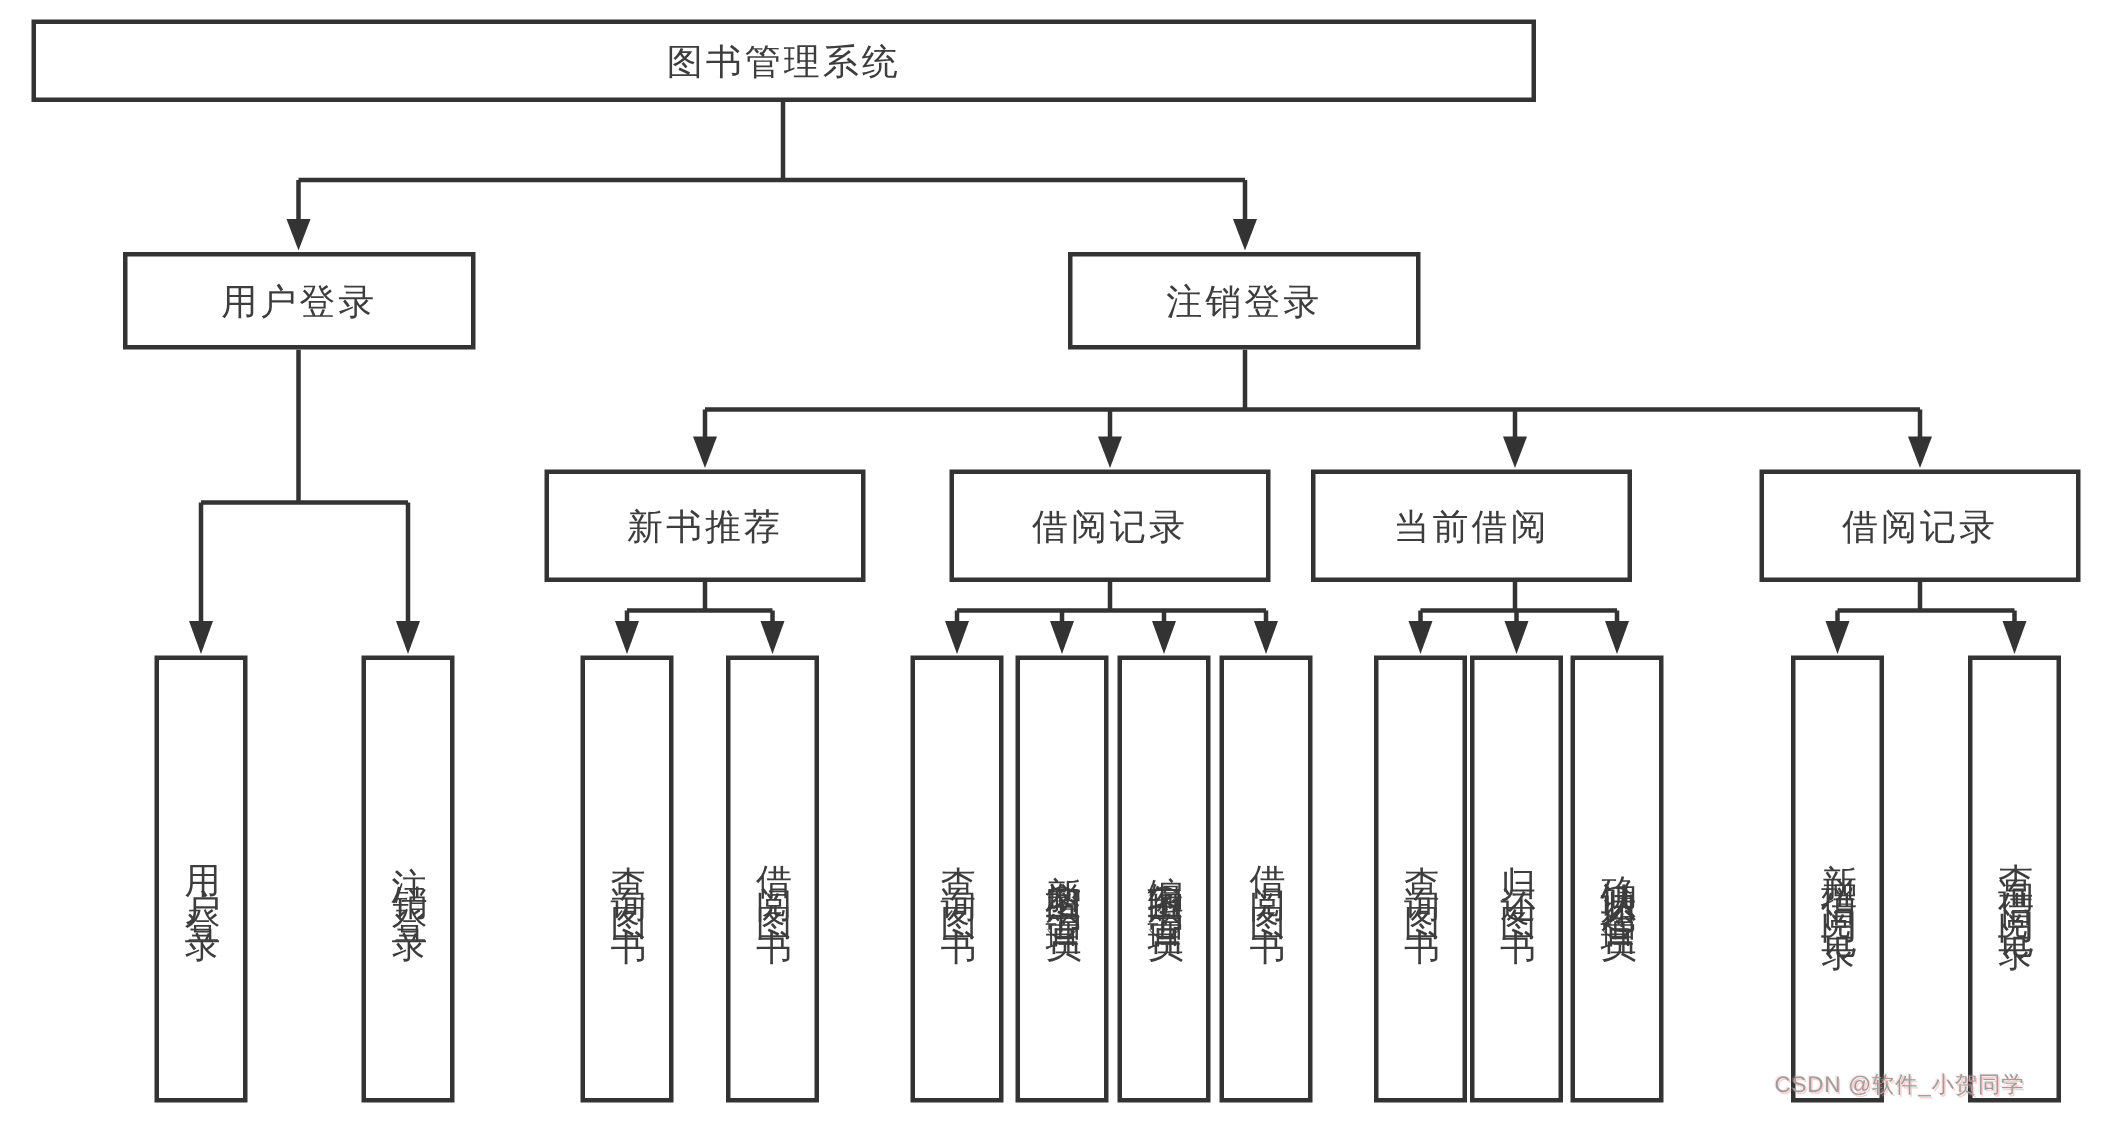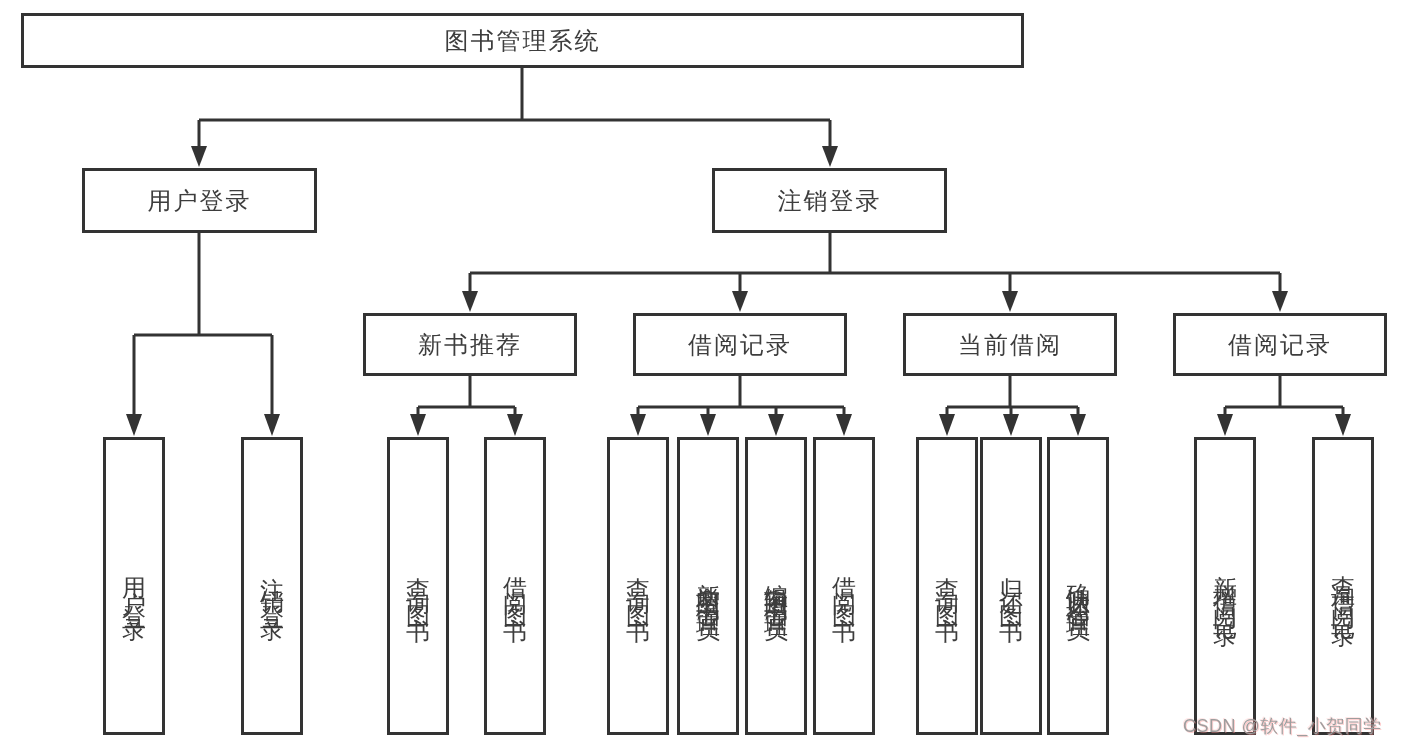--- a/index.html
+++ b/index.html
@@ -26,32 +26,32 @@
     position:absolute;
     box-sizing:border-box;
     border:3px solid var(--line);
     background:var(--box-bg);
     display:flex;align-items:center;justify-content:center;
     font-size:24px;letter-spacing:2px;
     text-align:center;white-space:nowrap;
   }
   .root{left:21px;top:13px;width:1003px;height:55px;}
   .l2{top:168px;width:235px;height:65px;}
-  .l3{top:313px;width:214px;height:63px;}
+  .l3{top:313px;width:214px;height:75px;}
   .vbox{
     top:437px;width:62px;height:298px;
     writing-mode:vertical-rl;text-orientation:mixed;
     font-size:24px;
   }
   .ls-lg{letter-spacing:14px;}
   .ls-md{letter-spacing:10px;}
   .ls-sm{letter-spacing:5px;}
   .watermark{
     position:absolute;left:1183px;top:714px;
-    font-size:18px;letter-spacing:0.5px;
+    font-size:15px;letter-spacing:0.5px;
     color:var(--watermark);
     text-shadow:1px 1px 0 rgba(255,140,140,.40),-1px -1px 0 rgba(255,160,160,.25);
     white-space:nowrap;
   }
 </style>
 </head>
 <body>
 
 <div class="canvas">
 
@@ -91,21 +91,21 @@
     <path class="tri" d="M1335 414 H1351 L1343 436 Z"></path>
   </svg>
 
   <div class="box root">图书管理系统</div>
 
   <div class="box l2" style="left:82px">用户登录</div>
   <div class="box l2" style="left:712px">注销登录</div>
 
   <div class="box l3" style="left:363px">新书推荐</div>
   <div class="box l3" style="left:633px">借阅记录</div>
-  <div class="box l3" style="left:903px">当前借阅</div>
+  <div class="box l3" style="left:874px">当前借阅</div>
   <div class="box l3" style="left:1173px">借阅记录</div>
 
   <div class="box vbox ls-lg" style="left:103px">用户登录</div>
   <div class="box vbox ls-lg" style="left:241px">注销登录</div>
 
   <div class="box vbox ls-lg" style="left:387px">查询图书</div>
   <div class="box vbox ls-lg" style="left:484px">借阅图书</div>
 
   <div class="box vbox ls-lg" style="left:607px">查询图书</div>
   <div class="box vbox ls-sm" style="left:677px">新增图书（管理员）</div>

